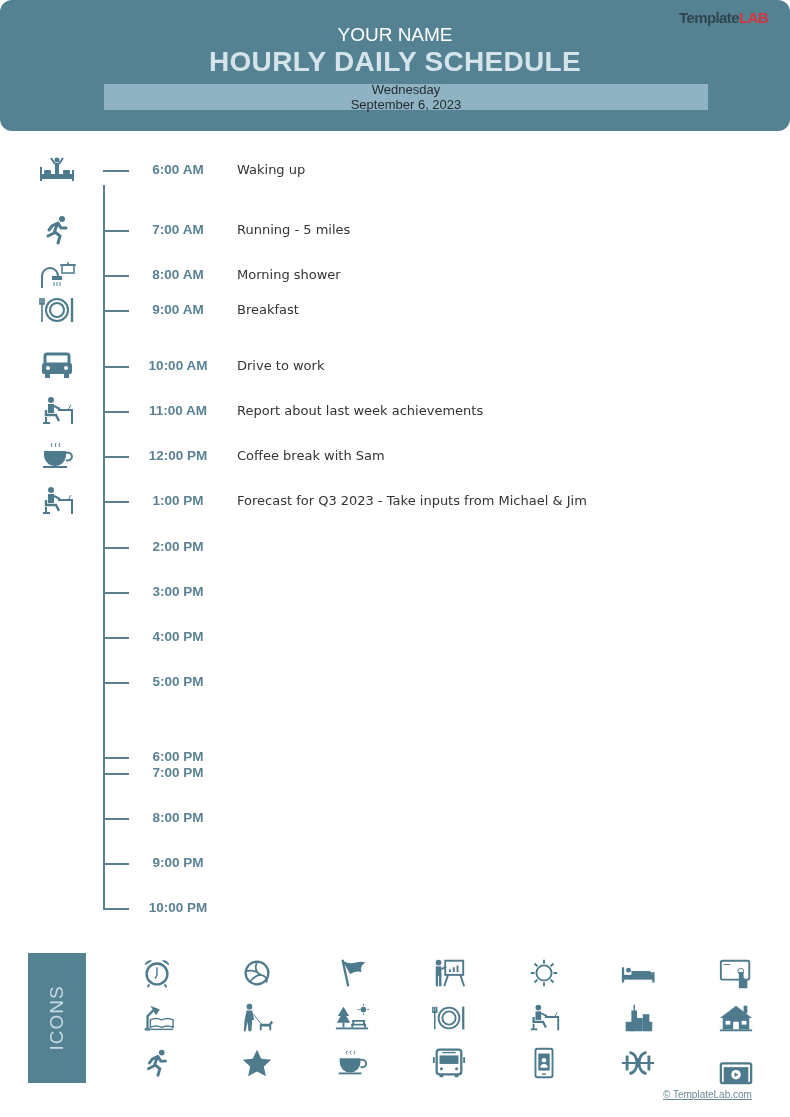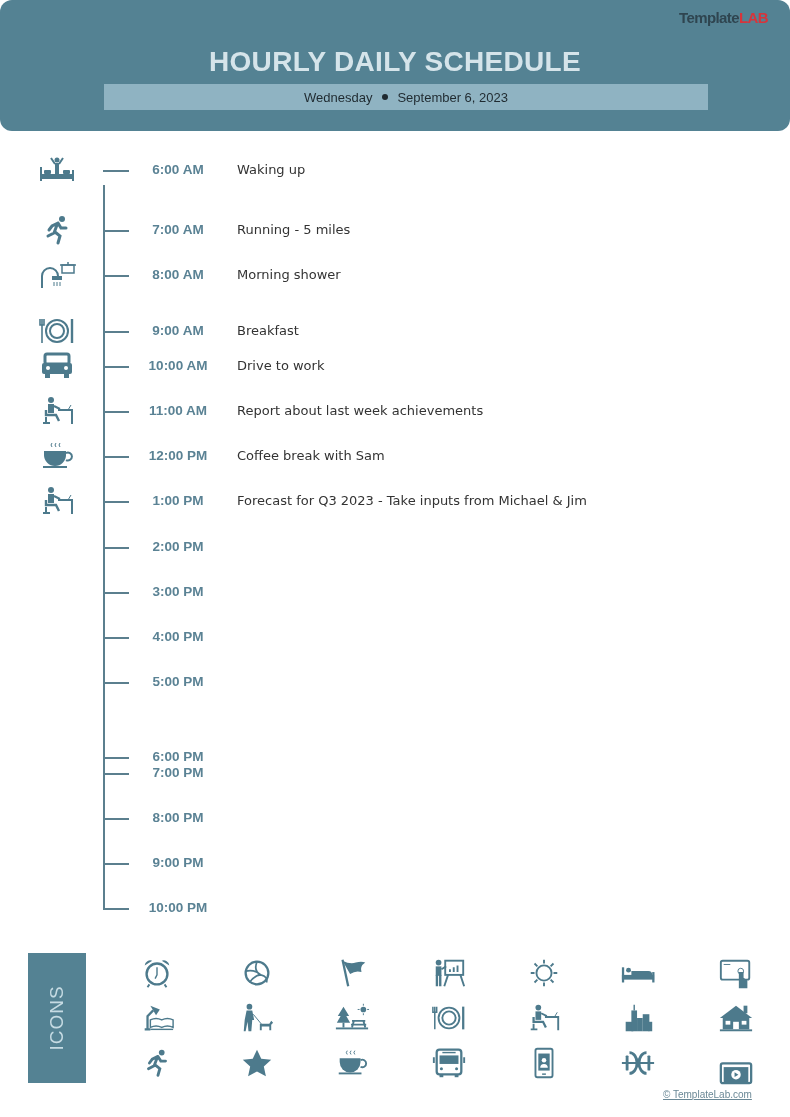--- a/index.html
+++ b/index.html
@@ -5,21 +5,21 @@
   * { box-sizing: border-box; margin: 0; padding: 0; }
   html, body { width: 790px; height: 1117px; background: #ffffff; overflow: hidden; }
   body { position: relative; font-family: "DejaVu Sans", "Liberation Sans", sans-serif; color: #2e2e2e; }
 
   .header { position: absolute; left: 0; top: 0; width: 790px; height: 131px; background: #548293; border-radius: 12px; }
   .brand { position: absolute; right: 22px; top: 9px; font-family: "Liberation Sans", sans-serif; font-size: 15px; font-weight: bold; letter-spacing: -0.6px; }
   .brand .t { color: #2f4550; }
   .brand .l { color: #d8343b; }
   .name { position: absolute; left: 0; width: 790px; top: 24px; text-align: center; color: #ffffff; font-family: "Liberation Sans", sans-serif; font-size: 19px; }
   .title { position: absolute; left: 0; width: 790px; top: 46px; text-align: center; color: #d5e4ea; font-family: "Liberation Sans", sans-serif; font-size: 28px; font-weight: bold; letter-spacing: 0.3px; }
-  .datebar { position: absolute; left: 104px; top: 84px; width: 604px; height: 26px; background: #8fb3c2; display: flex; align-items: center; justify-content: center; font-family: "Liberation Sans", sans-serif; font-size: 13px; color: #1f2a30; }
+  .datebar { position: absolute; left: 104px; top: 84px; width: 604px; height: 26px; background: #8fb3c2; display: flex; align-items: center; justify-content: center; font-family: "Liberation Sans", sans-serif; font-size: 13px; color: #1f2a30; flex-direction: column; }
   .datebar .dot { display: inline-block; width: 6px; height: 6px; border-radius: 50%; background: #1f2a30; margin: 0 9px 0 10px; }
 
   .timeline-line { position: absolute; left: 103px; top: 185px; width: 2px; height: 724px; background: #5b7f8e; }
   .row { position: absolute; left: 0; width: 790px; height: 30px; }
   .tick { position: absolute; left: 103px; top: 14px; width: 26px; height: 2px; background: #5b7f8e; }
   .time { position: absolute; left: 134px; width: 88px; top: 6px; text-align: center; font-family: "Liberation Sans", sans-serif; font-weight: bold; font-size: 13.5px; color: #5a8294; }
   .task { position: absolute; left: 237px; top: 6px; font-family: "DejaVu Sans", sans-serif; font-size: 13px; color: #333333; white-space: nowrap; }
   .ticon { position: absolute; left: 38px; top: -1px; width: 38px; height: 30px; }
   .ticon svg { width: 38px; height: 30px; }
 
@@ -31,20 +31,21 @@
 
   .footer-link { position: absolute; left: 663px; top: 1089px; font-family: "Liberation Sans", sans-serif; font-size: 10px; color: #6a8896; text-decoration: underline; }
 </style>
 </head>
 <body>
 
 <div class="header">
   <div class="brand">
     <span class="t">Template</span><span class="l">LAB</span>
   </div>
+  <div class="name">YOUR NAME</div>
   <div class="title">HOURLY DAILY SCHEDULE</div>
   <div class="datebar">
     <span>Wednesday</span>
     <span class="dot"></span>
     <span>September 6, 2023</span>
   </div>
 </div>
 
 <div class="timeline-line"></div>
 
@@ -78,21 +79,21 @@
           <path d="M4 28V16a8 8 0 0 1 16 0" stroke="#4d7a8c" stroke-width="2" fill="none"></path>
           <rect x="14" y="16" width="10" height="4" fill="#4d7a8c"></rect>
           <path d="M16 22v4M19 22v4M22 22v4" stroke="#4d7a8c" stroke-width="1"></path>
           <rect x="24" y="5" width="12" height="8" fill="none" stroke="#4d7a8c" stroke-width="1.5"></rect>
           <path d="M22 5h16M30 2v3" stroke="#4d7a8c" stroke-width="1.5"></path>
         </svg></span>
       <span class="tick"></span>
       <span class="time">8:00 AM</span>
       <span class="task">Morning shower</span>
     </div>
-    <div class="row" style="top: 317px;">
+    <div class="row" style="top: 296px;">
       <span class="ticon"><svg viewBox="0 0 38 30">
           <path d="M4 3v24M2 3v6h4V3" stroke="#4d7a8c" stroke-width="1.6" fill="none"></path>
           <circle cx="19" cy="15" r="11" fill="none" stroke="#4d7a8c" stroke-width="2"></circle>
           <circle cx="19" cy="15" r="7" fill="none" stroke="#4d7a8c" stroke-width="2"></circle>
           <path d="M34 3v24" stroke="#4d7a8c" stroke-width="2.4"></path>
         </svg></span>
       <span class="tick"></span>
       <span class="time">9:00 AM</span>
       <span class="task">Breakfast</span>
     </div>

